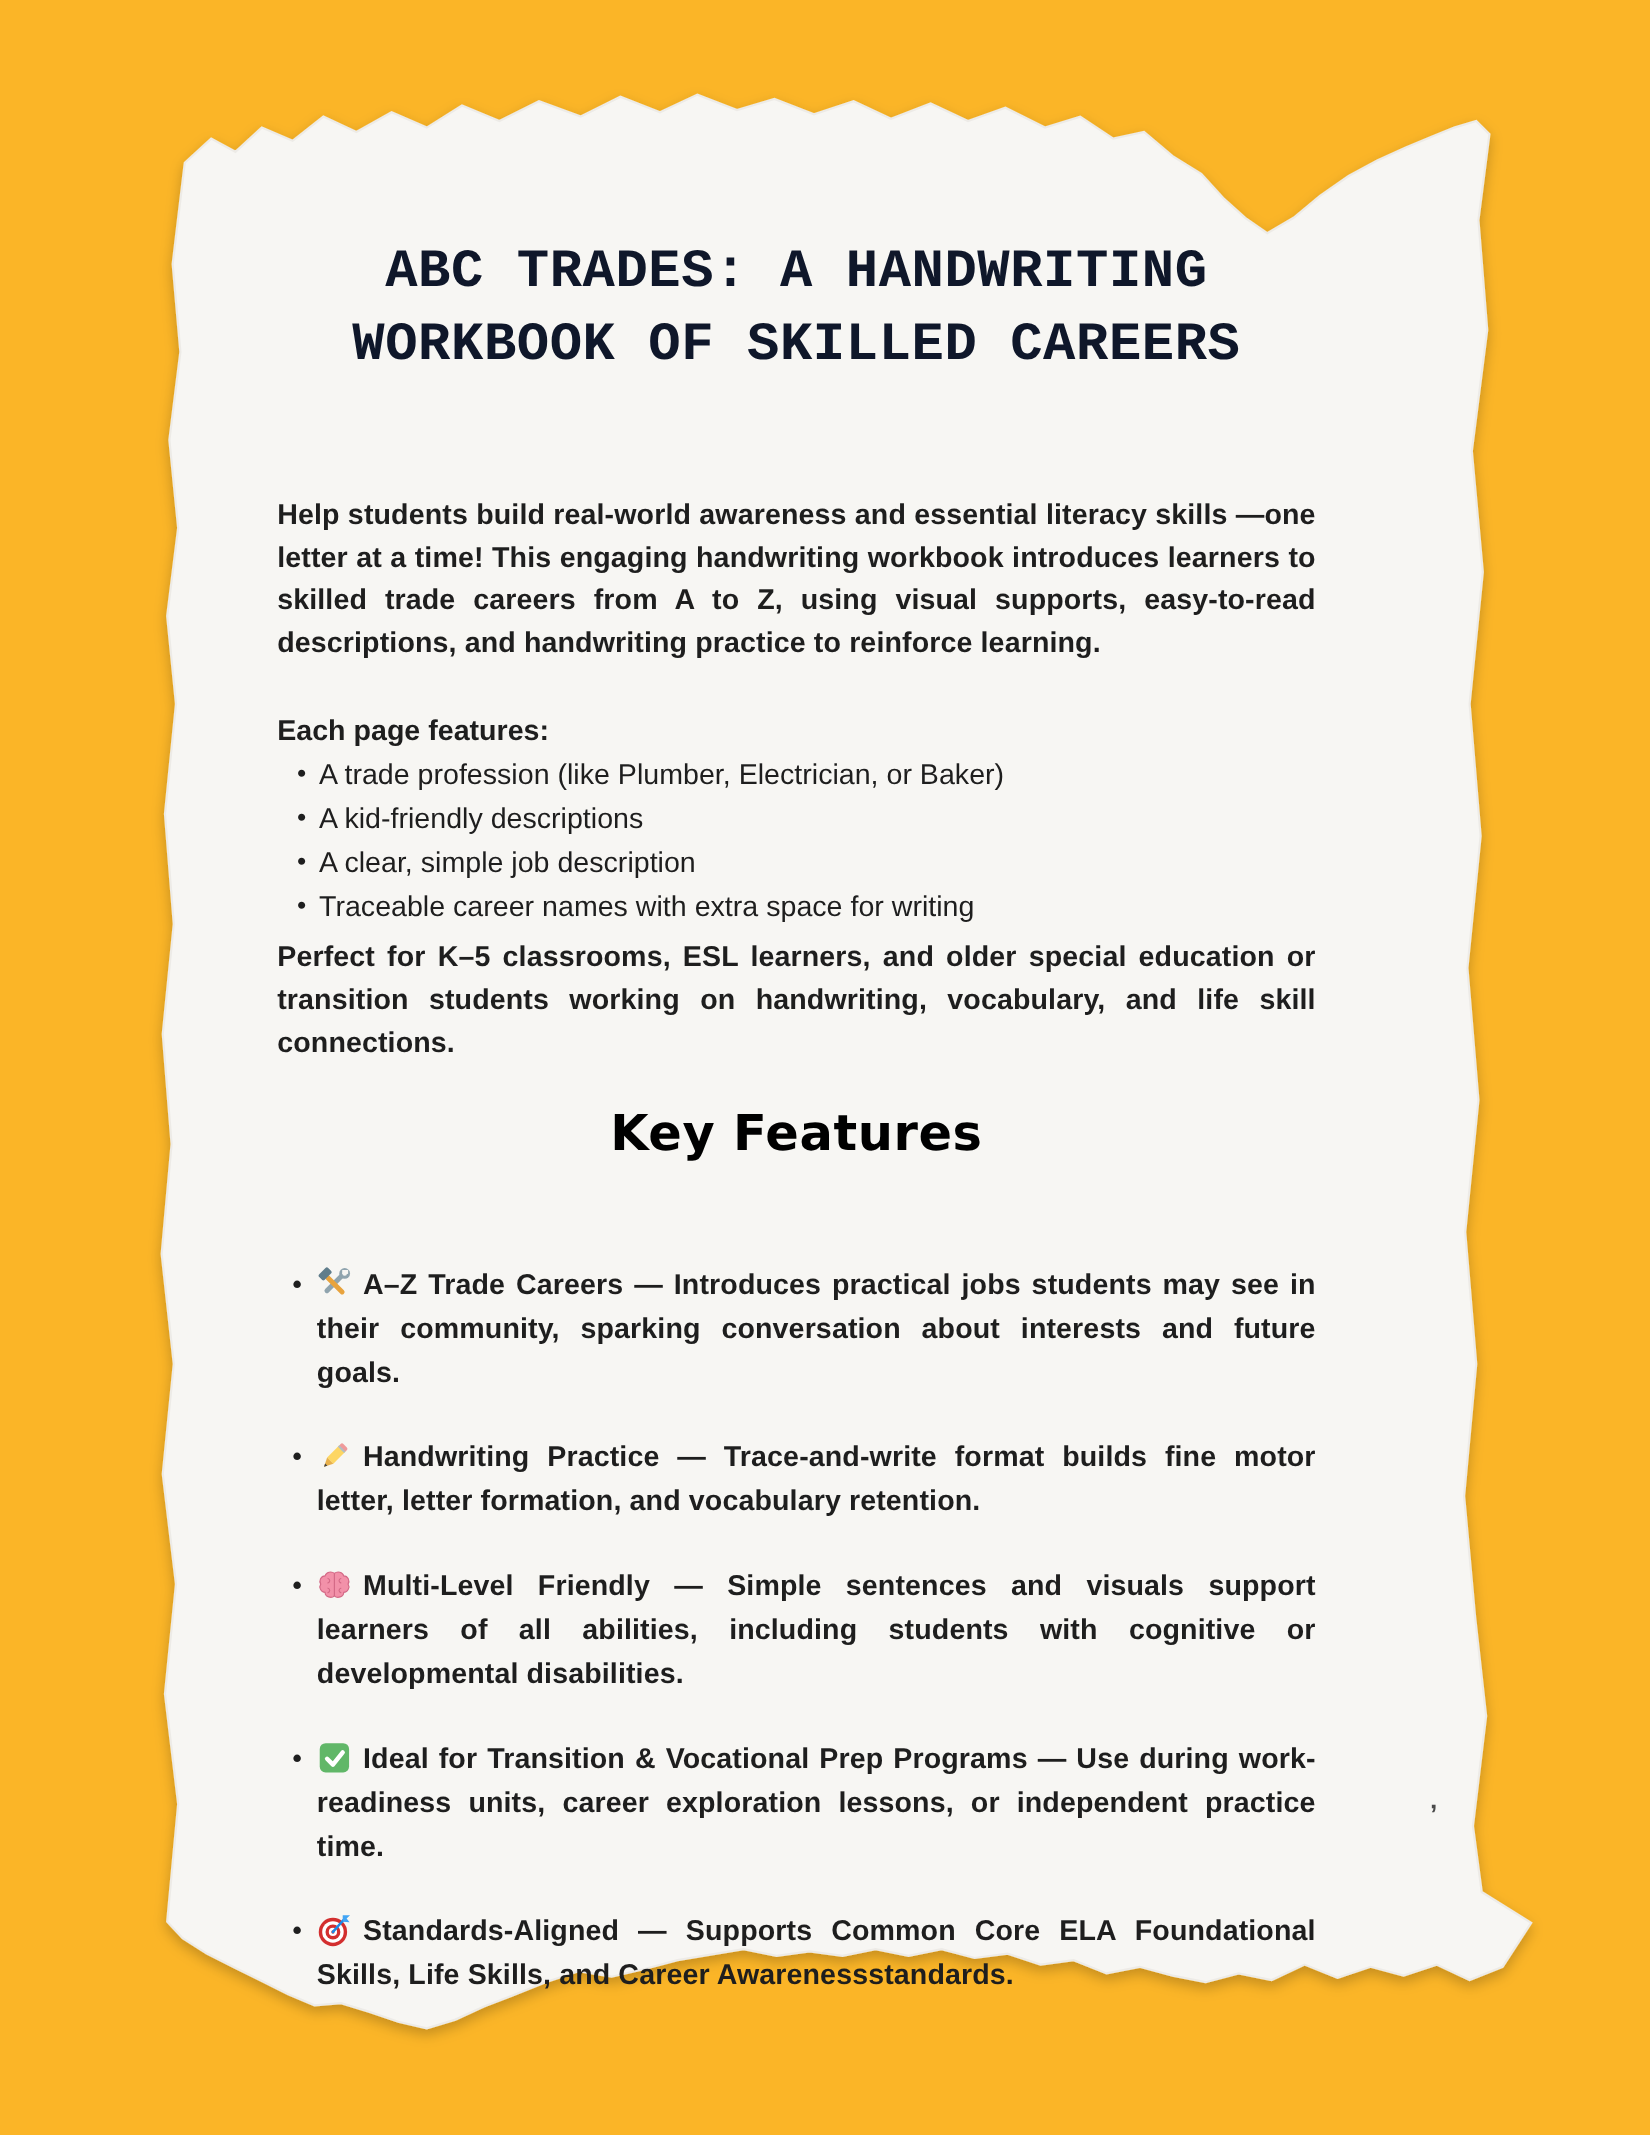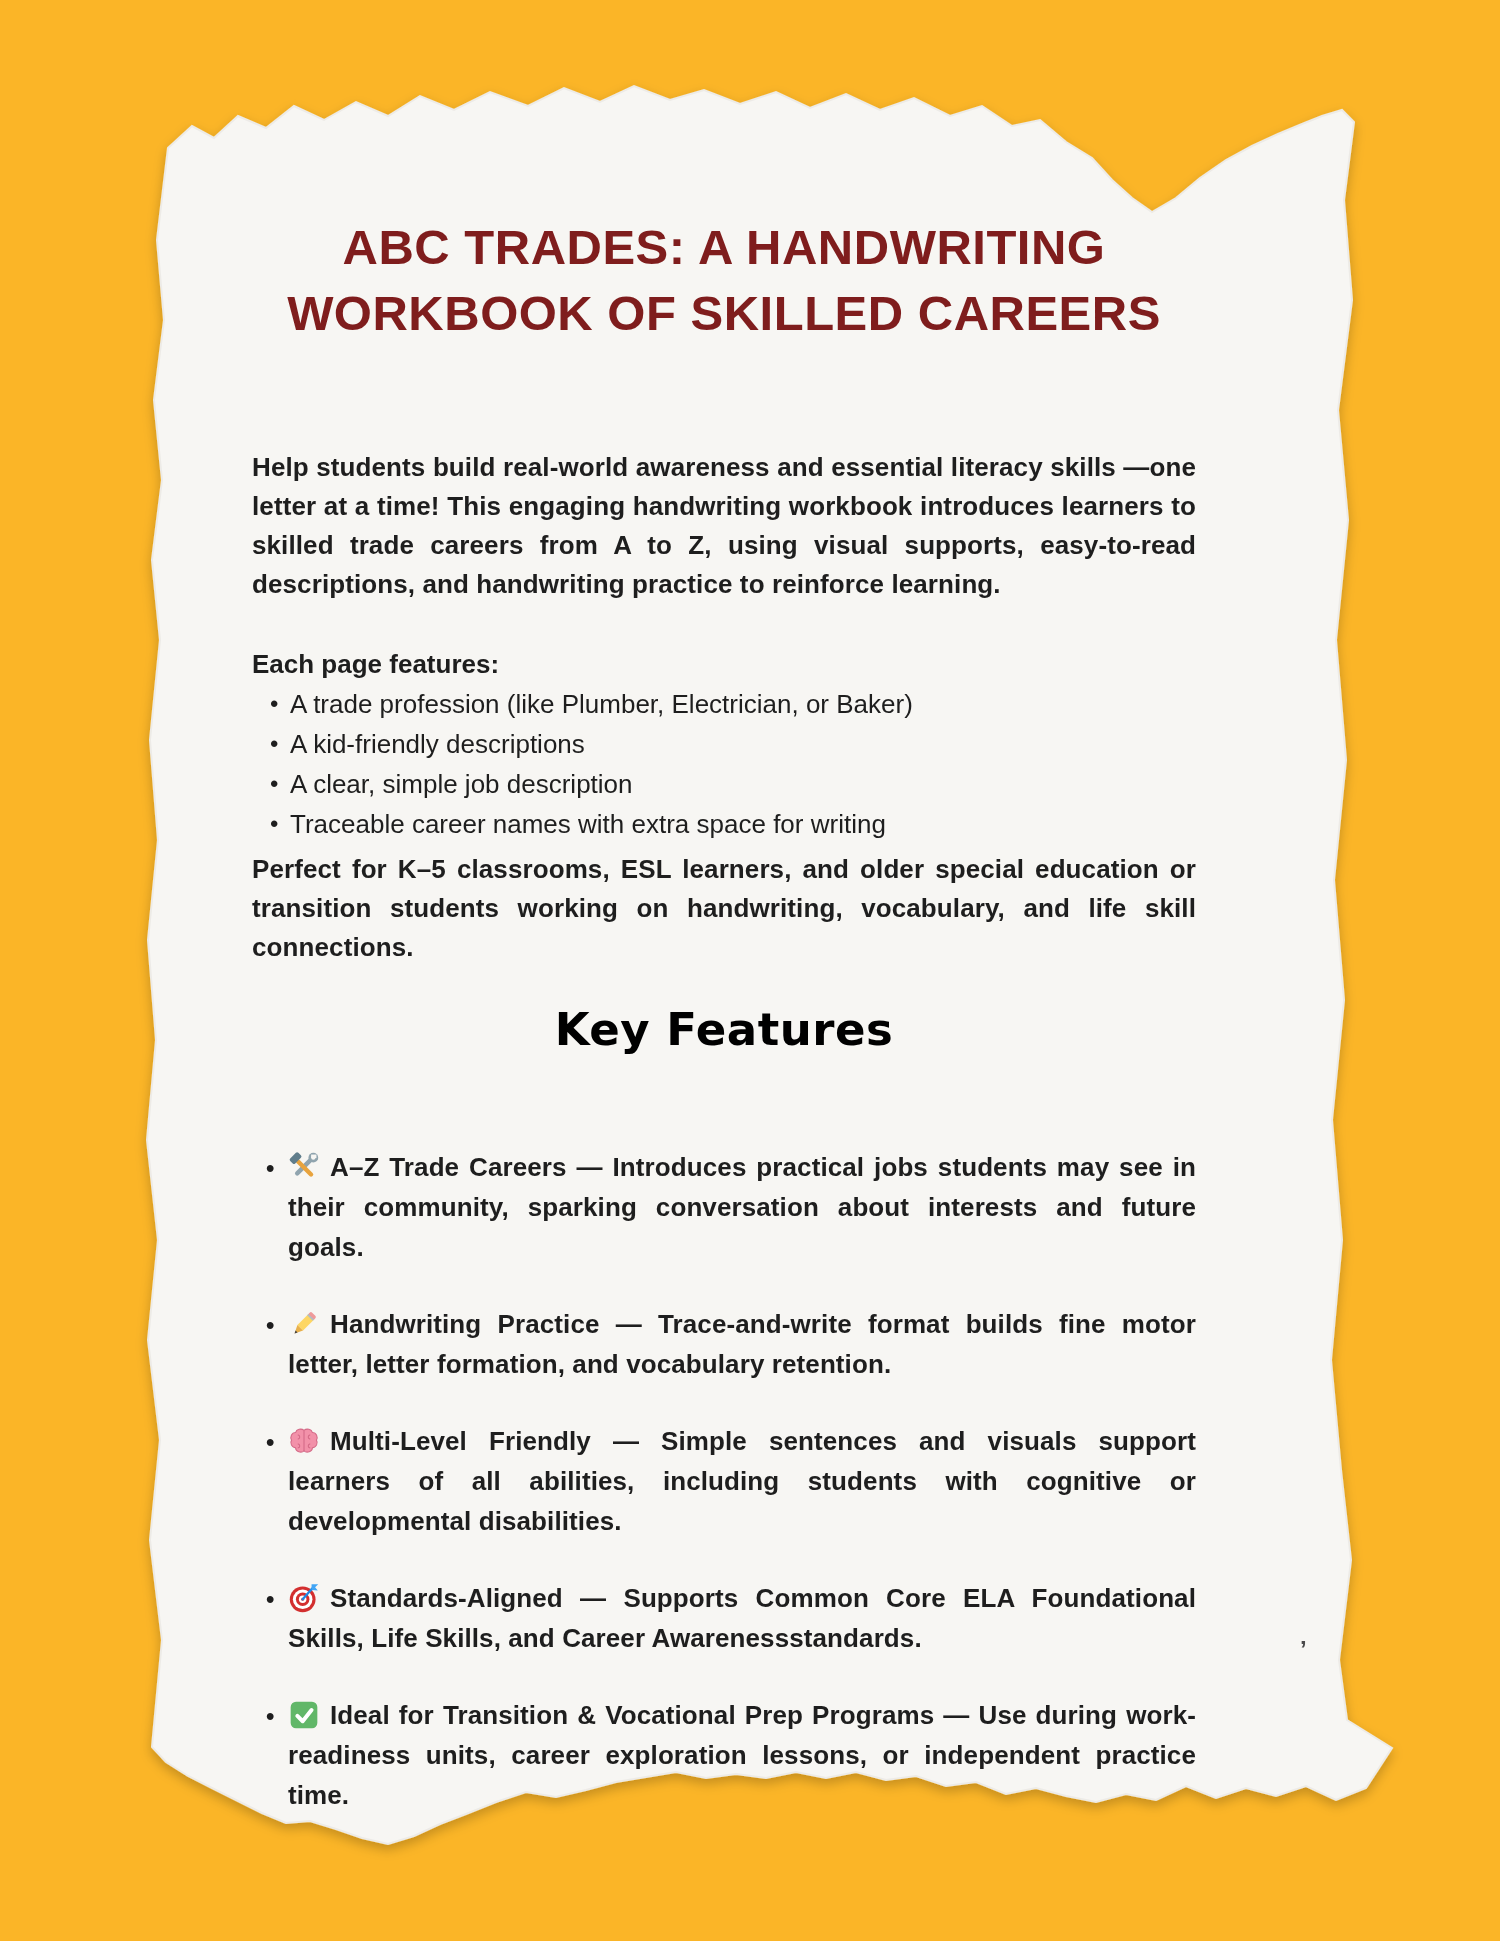--- a/index.html
+++ b/index.html
@@ -4,23 +4,23 @@
 <style>
   html,body{margin:0;padding:0;background:#FBB527;}
   .stage{
     position:relative;width:1500px;height:1941px;overflow:hidden;
     background:#FBB527;
     font-family:"Liberation Sans",sans-serif;color:#1E1E1E;
   }
   .paper-svg{position:absolute;left:0;top:0;width:1500px;height:1941px;}
   .content{position:absolute;left:252px;top:214px;width:944px;}
   .page-title{
-    font-family:Liberation Sans, sans-serif;font-weight:700;
+    font-family:Liberation Mono, monospace;font-weight:700;
     font-size:49px;line-height:66px;letter-spacing:.5px;
-    text-align:center;color:#7f1d1d;
+    text-align:center;color:#0f172a;
   }
   .intro{
     margin-top:102px;font-size:26px;line-height:39px;font-weight:700;
     text-align:justify;letter-spacing:.1px;
   }
   .each-label{margin-top:40px;font-size:26px;line-height:40px;font-weight:700;}
   ul.features{list-style:none;margin:0;padding:0 0 0 38px;}
   ul.features li{position:relative;font-size:26px;line-height:40px;font-weight:400;}
   ul.features li::before{content:"\2022";position:absolute;left:-20px;top:0;font-size:24px;}
   .audience{margin-top:6px;font-size:26px;line-height:39px;font-weight:700;text-align:justify;letter-spacing:.1px;}
@@ -115,35 +115,35 @@
 
       <div class="kf-item">
         <svg class="kf-icon" width="32" height="32" viewBox="0 0 36 36">
           <path d="M18 6 c-3-2.5-8.5-1.5-9.5 2.5 c-4.5 0-6.5 5.5-4.5 8.5 c-2 3 0 8.5 4.5 8.5 c0 4.5 6.5 6.5 9.5 3.5 c3 3 9.5 1 9.5-3.5 c4.5 0 6.5-5.5 4.5-8.5 c2-3 0-8.5-4.5-8.5 c-1-4-6.5-5-9.5-2.5 z" fill="#F291A9" stroke="#D46A87" stroke-width="1.2"></path>
           <path d="M18 6.5 V29.5 M11 11 c3 1 3 4 0 5 M25 11 c-3 1-3 4 0 5 M11 21 c3 1 3 4 0 5 M25 21 c-3 1-3 4 0 5" fill="none" stroke="#D46A87" stroke-width="1.2"></path>
         </svg><span>Multi-Level Friendly — Simple sentences and visuals support learners of all abilities, including students with cognitive or developmental disabilities.</span>
       </div>
 
       <div class="kf-item">
         <svg class="kf-icon" width="32" height="32" viewBox="0 0 36 36">
+          <rect x="3" y="3" width="30" height="30" rx="6" fill="#61B768"></rect>
+          <path d="M10.5 19 L16.5 25 L26.5 12.5" stroke="#FFFFFF" stroke-width="4.5" fill="none" stroke-linecap="round" stroke-linejoin="round"></path>
+        </svg><span>Ideal for Transition &amp; Vocational Prep Programs — Use during work-readiness units, career exploration lessons, or independent practice time.</span>
+      </div>
+
+      <div class="kf-item">
+        <svg class="kf-icon" width="32" height="32" viewBox="0 0 36 36">
           <circle cx="16.5" cy="19.5" r="14.5" fill="#D32F2F"></circle>
           <circle cx="16.5" cy="19.5" r="11" fill="#FFFFFF"></circle>
           <circle cx="16.5" cy="19.5" r="7.6" fill="#D32F2F"></circle>
           <circle cx="16.5" cy="19.5" r="4.2" fill="#FFFFFF"></circle>
           <circle cx="16.5" cy="19.5" r="1.7" fill="#D32F2F"></circle>
           <path d="M16.5 19.5 L28 6.5" stroke="#1E88E5" stroke-width="2.6" stroke-linecap="round"></path>
           <path d="M26.5 2.5 L34 2.5 L30.5 5.8 L33.5 9.5 L26.5 9 Z" fill="#42A5F5"></path>
         </svg><span>Standards-Aligned — Supports Common Core ELA Foundational Skills, Life Skills, and Career Awarenessstandards.</span>
       </div>
 
-      <div class="kf-item">
-        <svg class="kf-icon" width="32" height="32" viewBox="0 0 36 36">
-          <rect x="3" y="3" width="30" height="30" rx="6" fill="#61B768"></rect>
-          <path d="M10.5 19 L16.5 25 L26.5 12.5" stroke="#FFFFFF" stroke-width="4.5" fill="none" stroke-linecap="round" stroke-linejoin="round"></path>
-        </svg><span>Ideal for Transition &amp; Vocational Prep Programs — Use during work-readiness units, career exploration lessons, or independent practice time.</span>
-      </div>
-
     </div>
   </div>
 
   <span class="speck">’</span>
 
 </div>
 
 </body></html>

